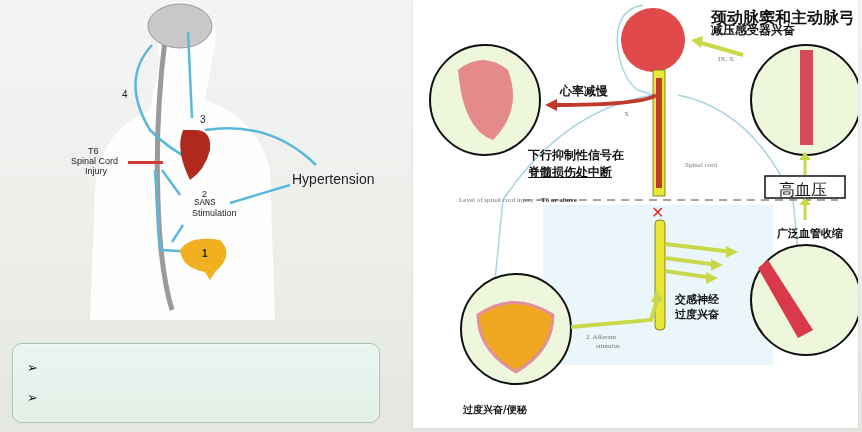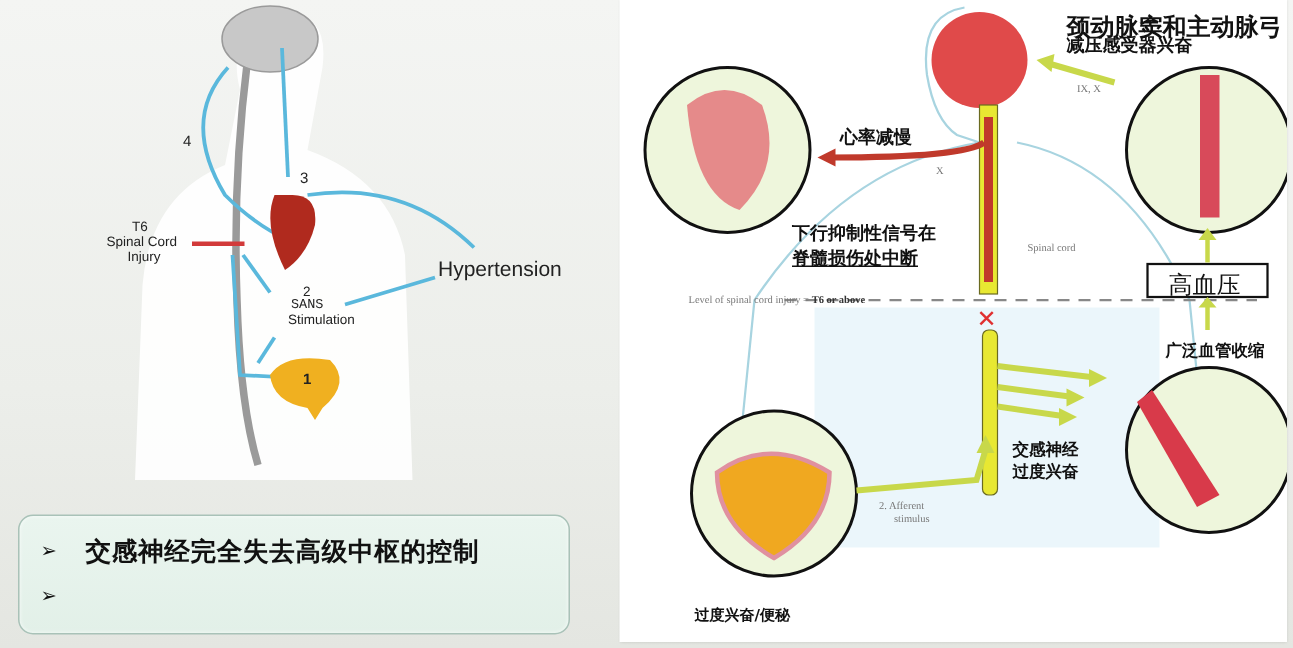--- a/index.html
+++ b/index.html
@@ -63,21 +63,20 @@
   <div class="lbl" style="left:85px;top:166px;font-size:9px;">Injury</div>
   <div class="lbl" style="left:202px;top:189px;font-size:9px;">2</div>
   <div class="lbl" style="left:194px;top:198px;font-size:9px;font-family:Liberation Mono, monospace;">SANS</div>
   <div class="lbl" style="left:180px;top:208px;font-size:9px;margin-left:12px;">Stimulation</div>
   <div class="lbl" style="left:292px;top:171px;font-size:14px;">Hypertension</div>
   <div class="lbl" style="left:202px;top:248px;font-size:10px;font-weight:bold;">1</div>
 
   <div class="bullet-box">
     <div class="bullet-row" style="top:10px;">
       <span class="bullet-marker">➢</span>
-      <span class="bullet-text">交感神经完全失去高级中枢的控制</span>
     </div>
     <div class="bullet-row" style="top:40px;">
       <span class="bullet-marker">➢</span>
     </div>
   </div>
 </div>
 
 <div class="panel-right">
   <svg width="445" height="428" viewBox="0 0 445 428">
 

